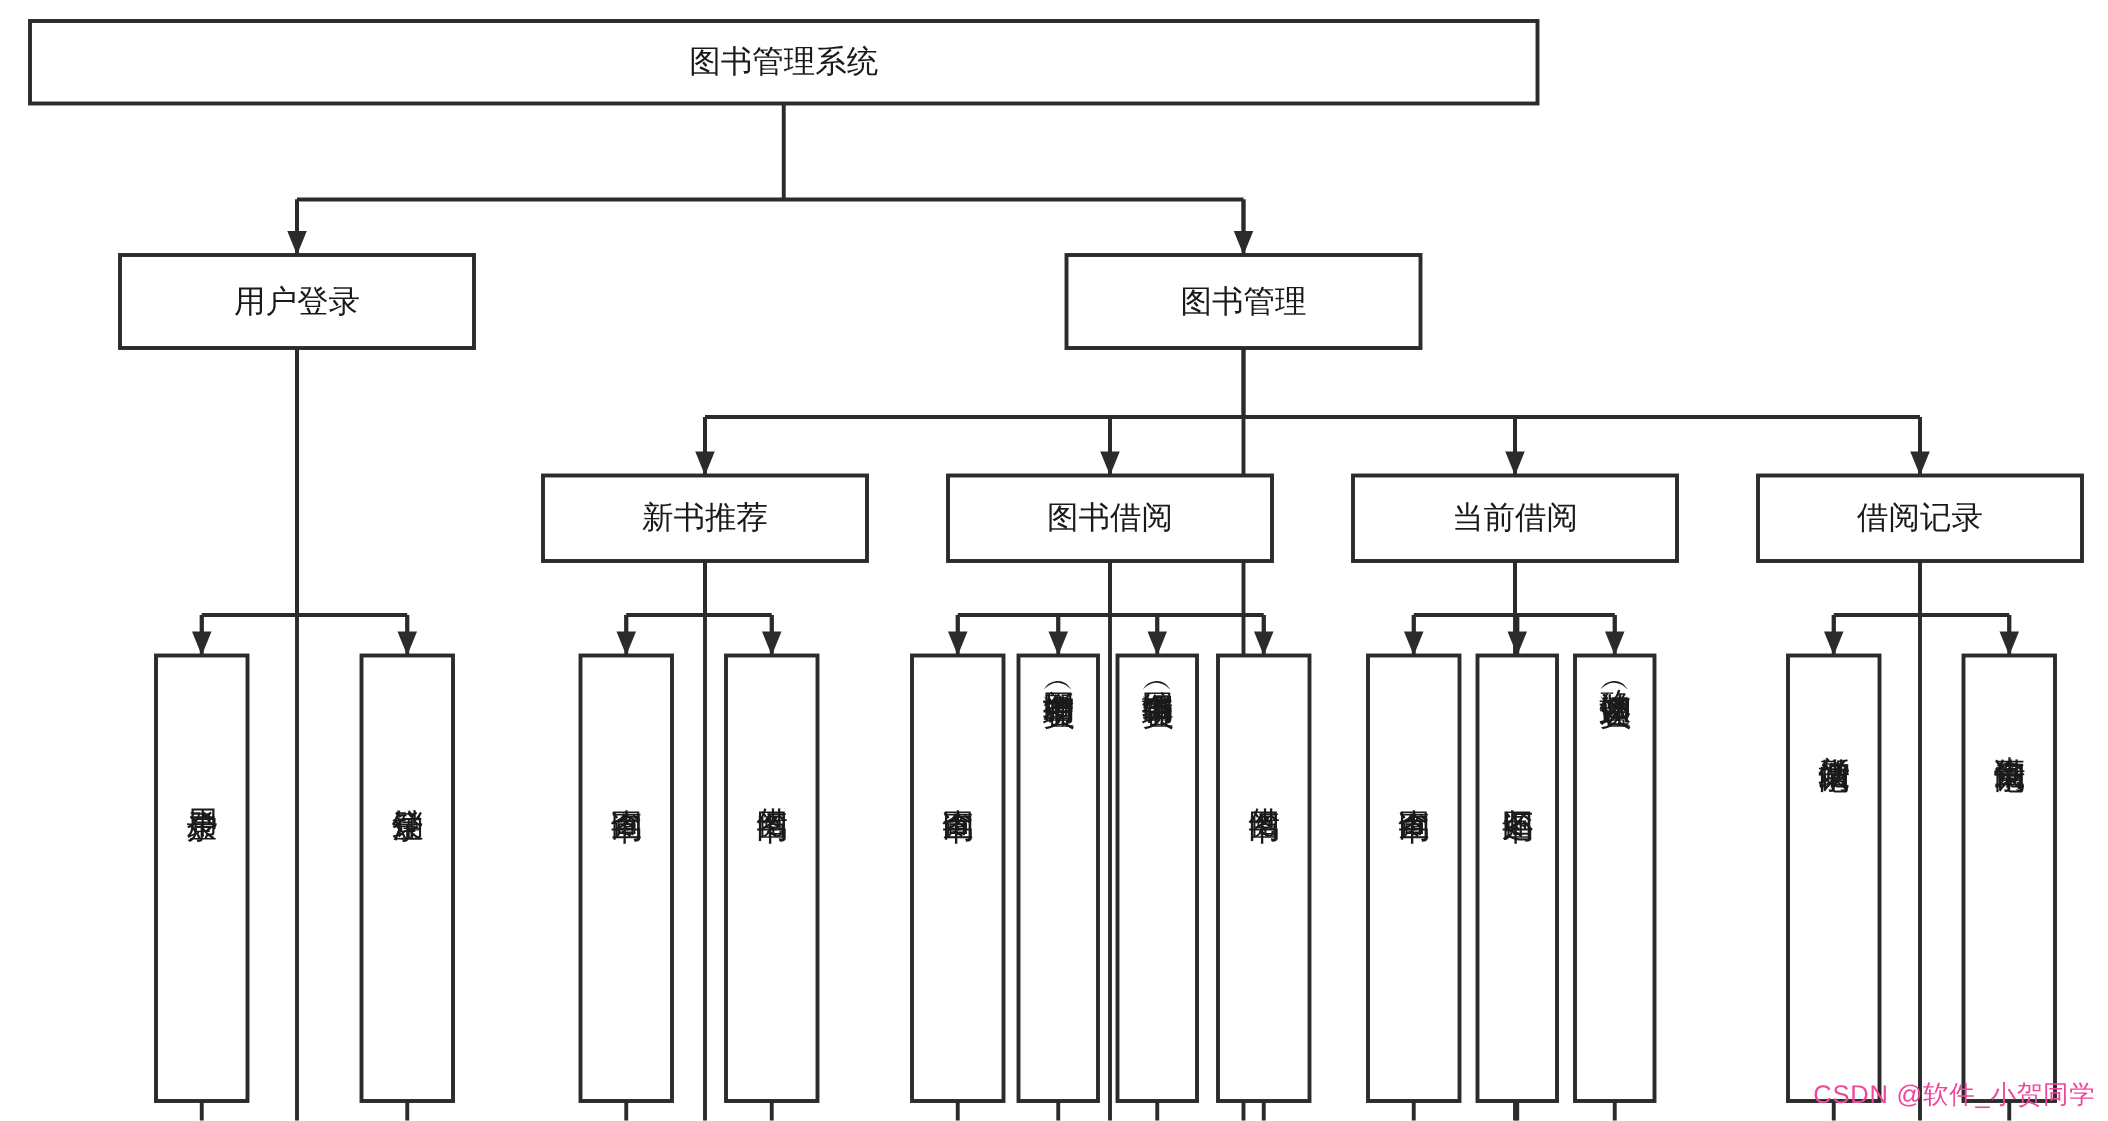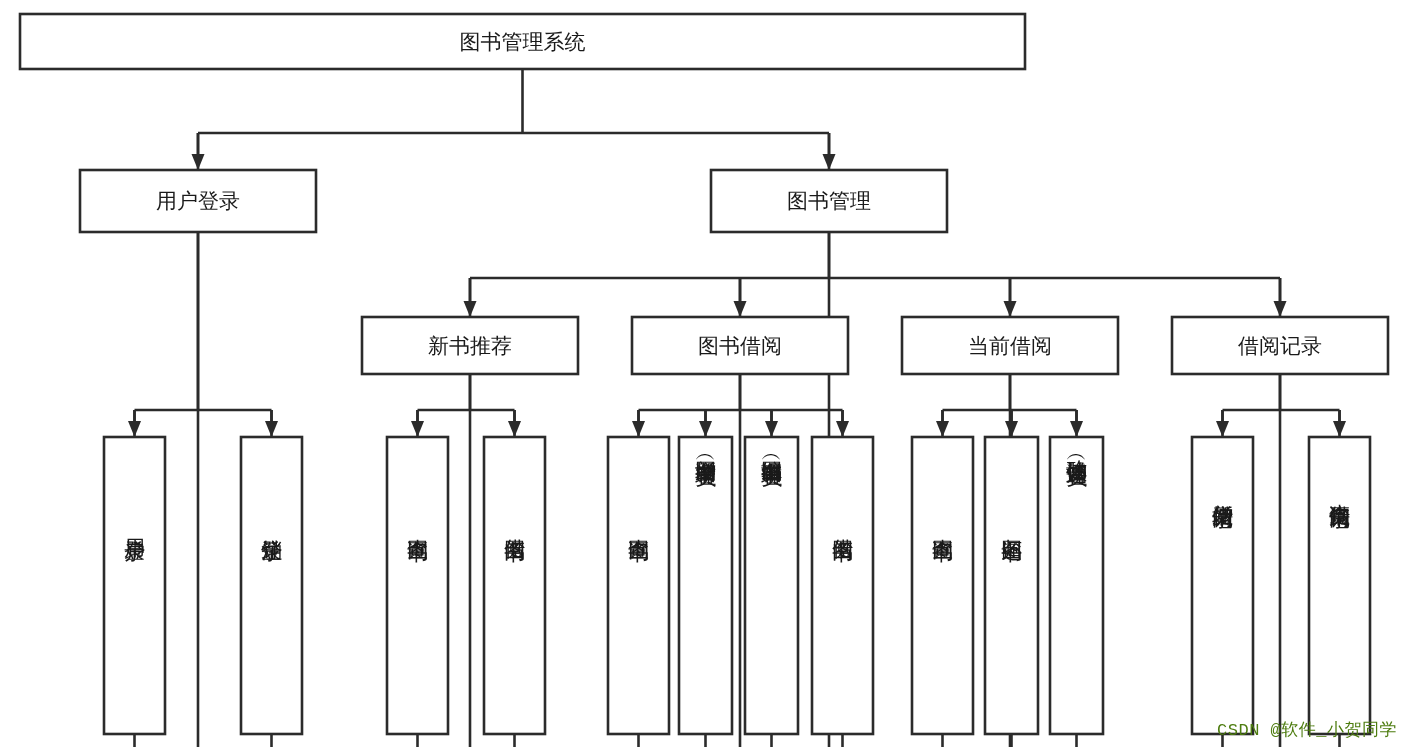--- a/index.html
+++ b/index.html
@@ -64,23 +64,23 @@
     font-size: 21px;
     line-height: 1.08;
     color: #1a1a1a;
     letter-spacing: 1px;
     white-space: nowrap;
   }
   .watermark {
     position: absolute;
     right: 8px;
     bottom: 6px;
-    font-family: Liberation Mono, monospace;
+    font-family: Liberation Sans, sans-serif;
     font-size: 17px;
-    color: #4d7c0f;
+    color: #ec4899;
     letter-spacing: 0.5px;
     white-space: nowrap;
     text-align: center;
   }
 </style>
 </head>
 <body>
 
 <div id="diagram-root">
 

